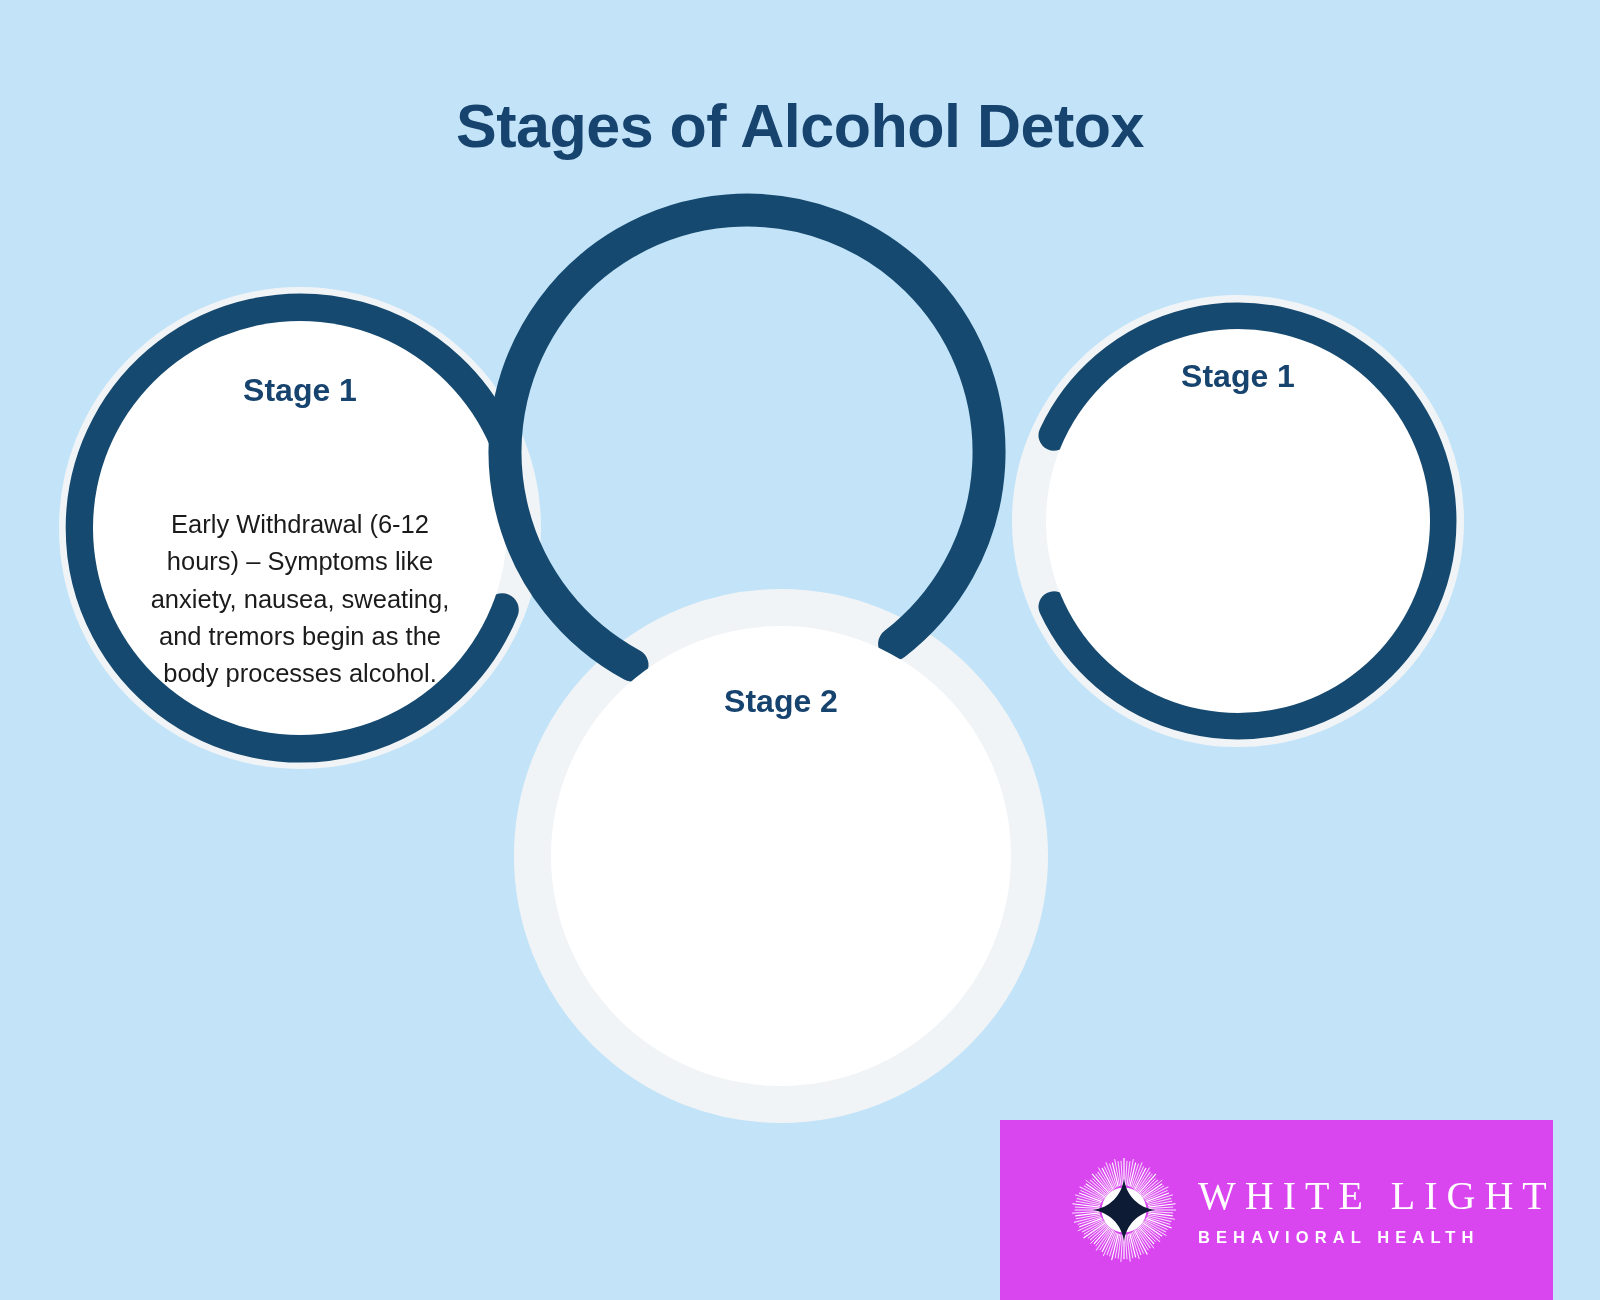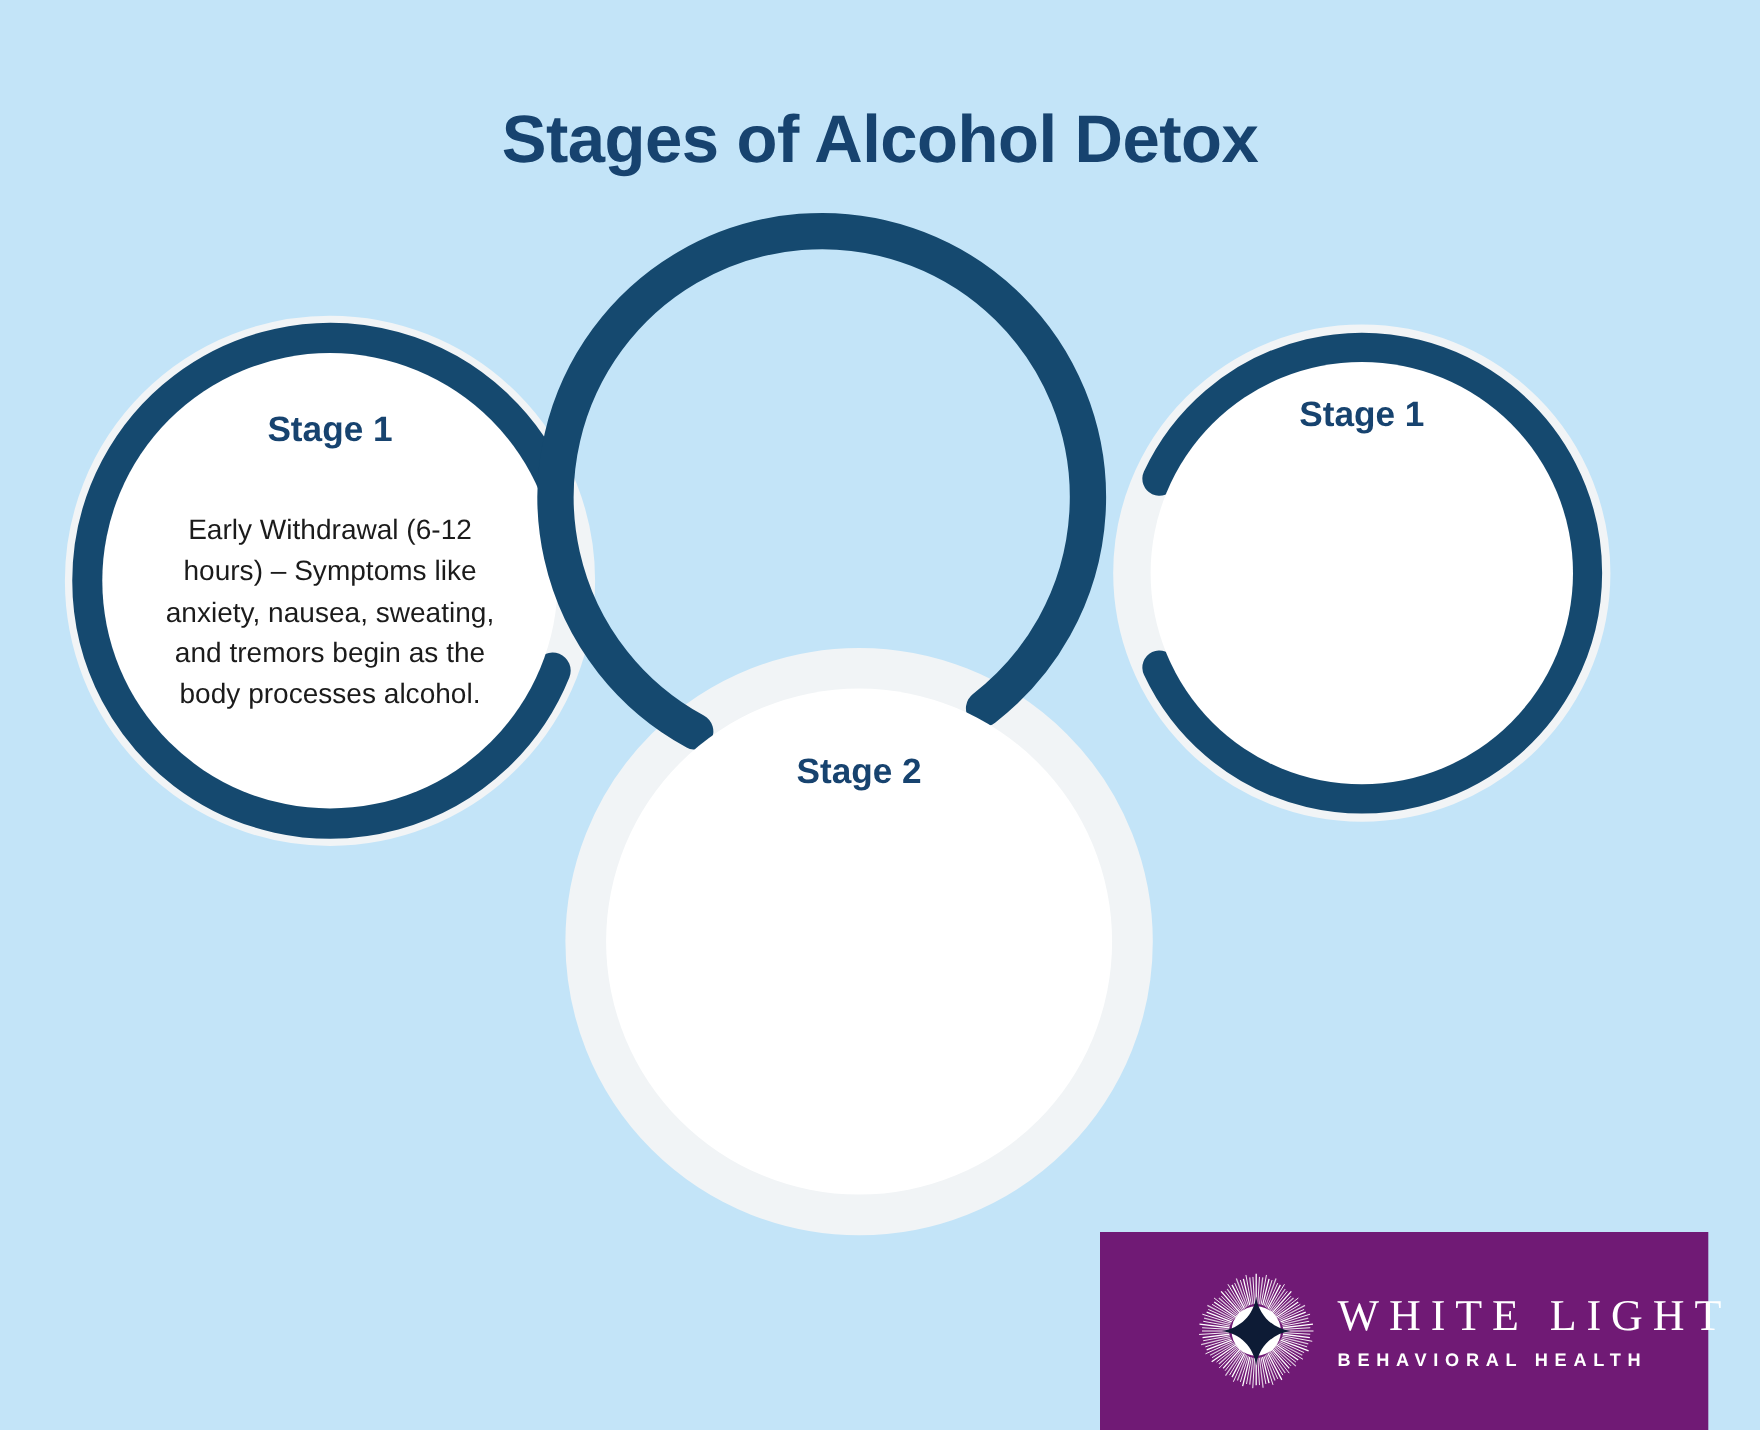--- a/index.html
+++ b/index.html
@@ -51,20 +51,21 @@
   .stage-inner {
     position: absolute;
     border-radius: 50%;
     background: #ffffff;
     display: flex;
     flex-direction: column;
     align-items: center;
     justify-content: flex-start;
     box-sizing: border-box;
     overflow: hidden;
+    gap: 42px;
   }
   .stage-label {
     font-size: 32px;
     font-weight: 700;
     color: #17436f;
     line-height: 1.1;
     text-align: center;
   }
   .stage-body {
     font-size: 25.5px;
@@ -98,24 +99,24 @@
   }
   #stage-3 .stage-label { margin-bottom: 18px; }
 
   
   .logo-block {
     position: absolute;
     left: 1000px;
     top: 1120px;
     width: 553px;
     height: 180px;
-    background: #701a75;
+    background: #d946ef;
     display: flex;
     align-items: center;
-    padding-left: 86px;
+    padding-left: 68px;
     box-sizing: border-box;
   }
   .logo-mark {
     width: 112px;
     height: 112px;
     flex: 0 0 112px;
     margin-right: 18px;
   }
   .logo-text {
     display: flex;

